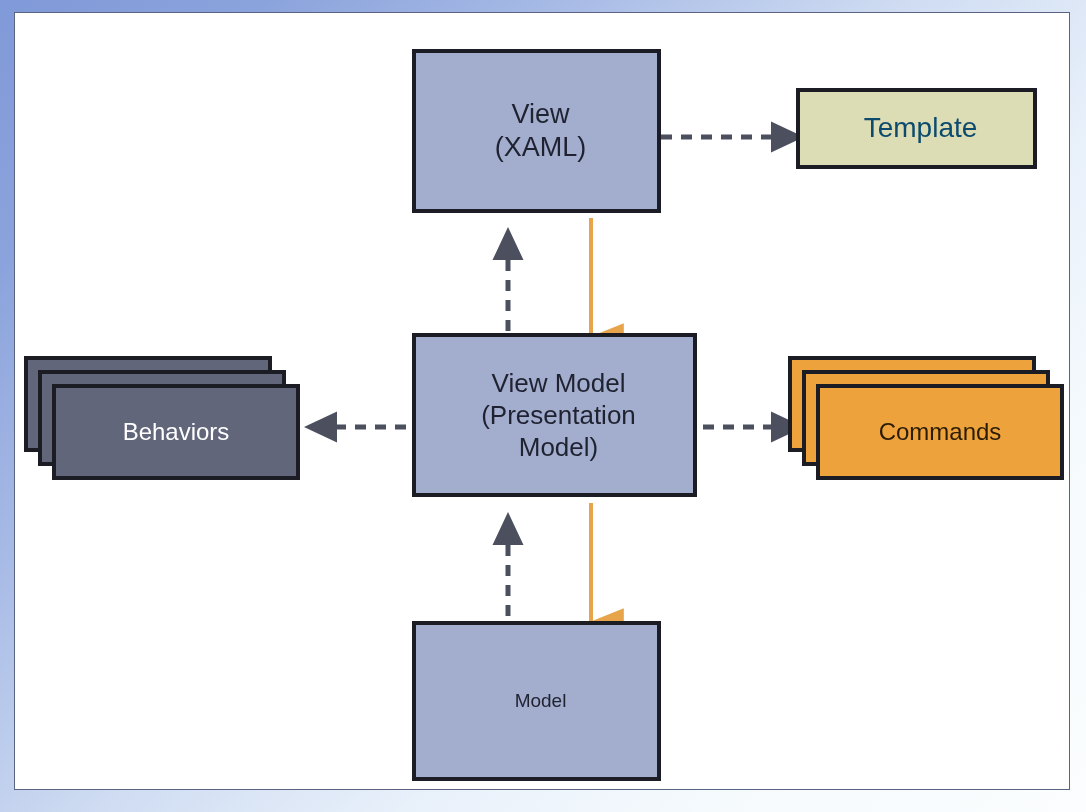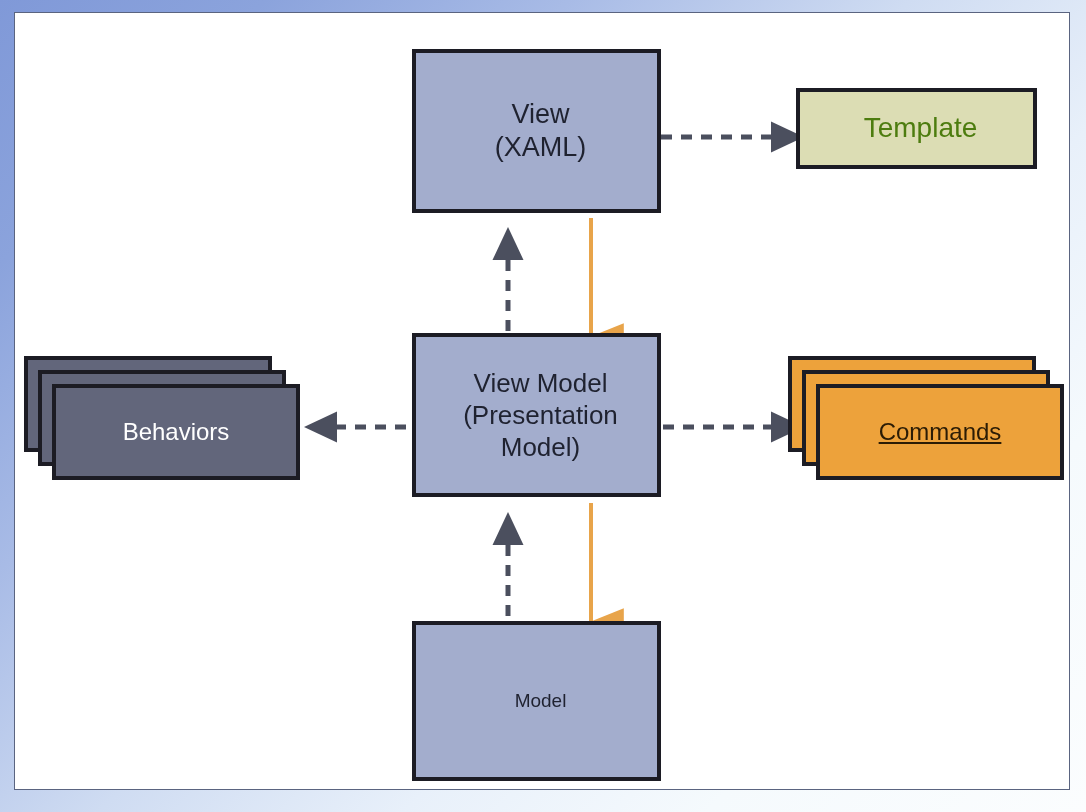--- a/index.html
+++ b/index.html
@@ -59,42 +59,42 @@
     width: 100%;
     white-space: pre-line;
   }
 
   .node.blue {
     background: #a3adcd;
     color: #1f2230;
   }
   .node.khaki {
     background: #dcddb4;
-    color: #4d7c0f;
+    color: #0c4a6e;
   }
 
   
   .stack {
     position: absolute;
     z-index: 5;
   }
   .stack .card {
     position: absolute;
     box-sizing: border-box;
     border: 4px solid #1c1c24;
   }
   .stack .card.front {
     display: flex;
     align-items: center;
     justify-content: center;
     text-align: center;
   }
   .stack.slate .card { background: #62667b; }
   .stack.slate .card.front { color: #ffffff; }
-  .stack.orange .card { background: #eda23b; text-decoration: underline; }
+  .stack.orange .card { background: #eda23b; }
   .stack.orange .card.front { color: #2b1c05; }
 
   
   .conn { position: absolute; z-index: 3; }
   .conn svg { display: block; overflow: visible; }
 
   
   .fs-view   { font-size: 27px; }
   .fs-vm     { font-size: 26px; }
   .fs-model  { font-size: 19px; }
@@ -171,21 +171,21 @@
 
     <div class="node blue fs-view" style="left:397px; top:36px; width:249px; height:164px;">
       <span class="lbl">View
 (XAML)</span>
     </div>
 
     <div class="node khaki fs-tmpl" style="left:781px; top:75px; width:241px; height:81px;">
       <span class="lbl">Template</span>
     </div>
 
-    <div class="node blue fs-vm" style="left:397px; top:320px; width:249px; height:164px;">
+    <div class="node blue fs-vm" style="left:397px; top:320px; width:285px; height:164px;">
       <span class="lbl">View Model
 (Presentation
 Model)</span>
     </div>
 
     <div class="stack slate" style="left:9px; top:343px; width:276px; height:124px;">
       <div class="card" style="left:0px;  top:0px;  width:248px; height:96px;"></div>
       <div class="card" style="left:14px; top:14px; width:248px; height:96px;"></div>
       <div class="card front fs-stack" style="left:28px; top:28px; width:248px; height:96px;">
         <span class="lbl">Behaviors</span>

